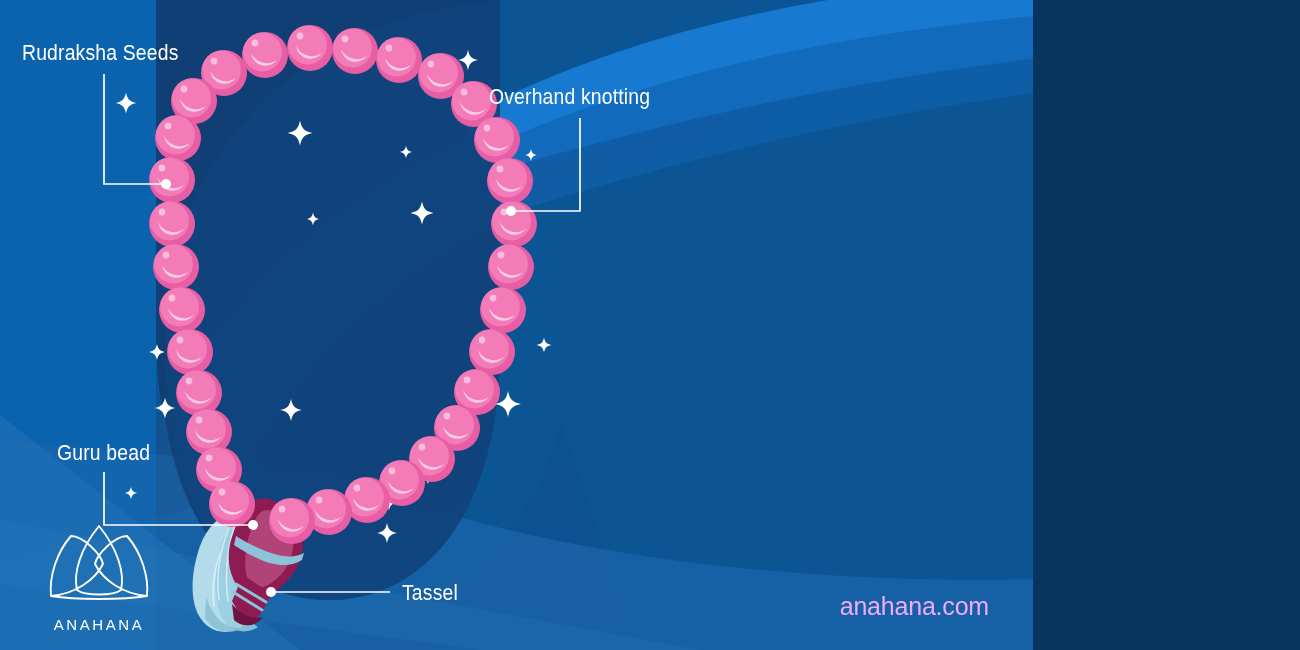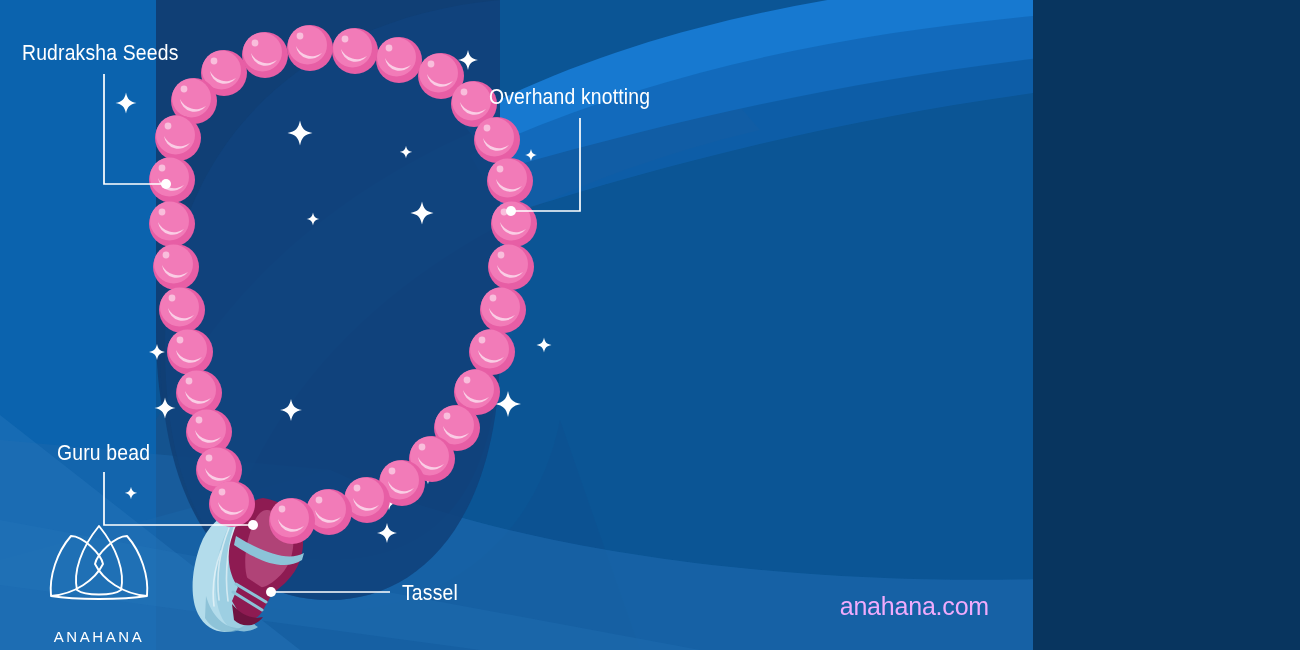--- a/index.html
+++ b/index.html
@@ -87,21 +87,21 @@
   }
   #logo svg{ display:block; width:128px; height:92px; }
   #logo-text{
     display:block;
     text-align:center;
     color:#FFFFFF;
     font-family:"Liberation Sans", sans-serif;
     font-size:15px;
     font-weight:400;
     letter-spacing:2.6px;
-    margin-top:18px;
+    margin-top:6px;
   }
 </style>
 </head>
 <body>
 
 <div id="canvas">
 
   <svg id="bg-svg" viewBox="0 0 1300 650" preserveAspectRatio="none">
     <defs>
       <clipPath id="frameClip">

